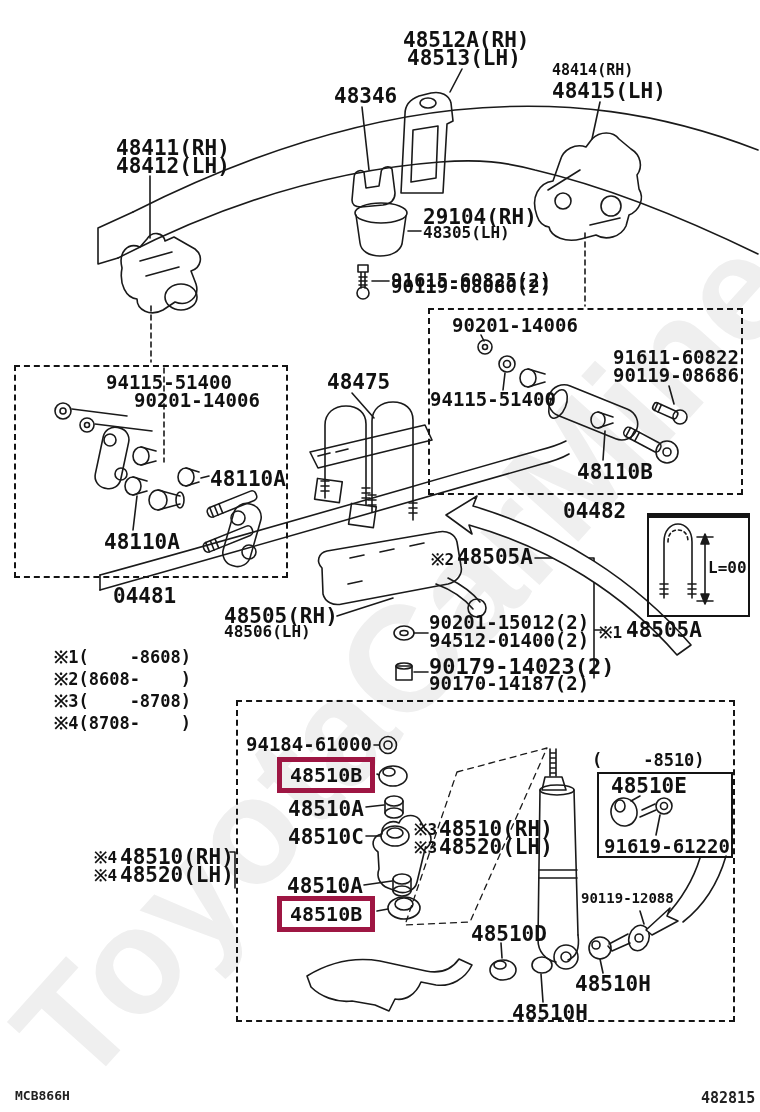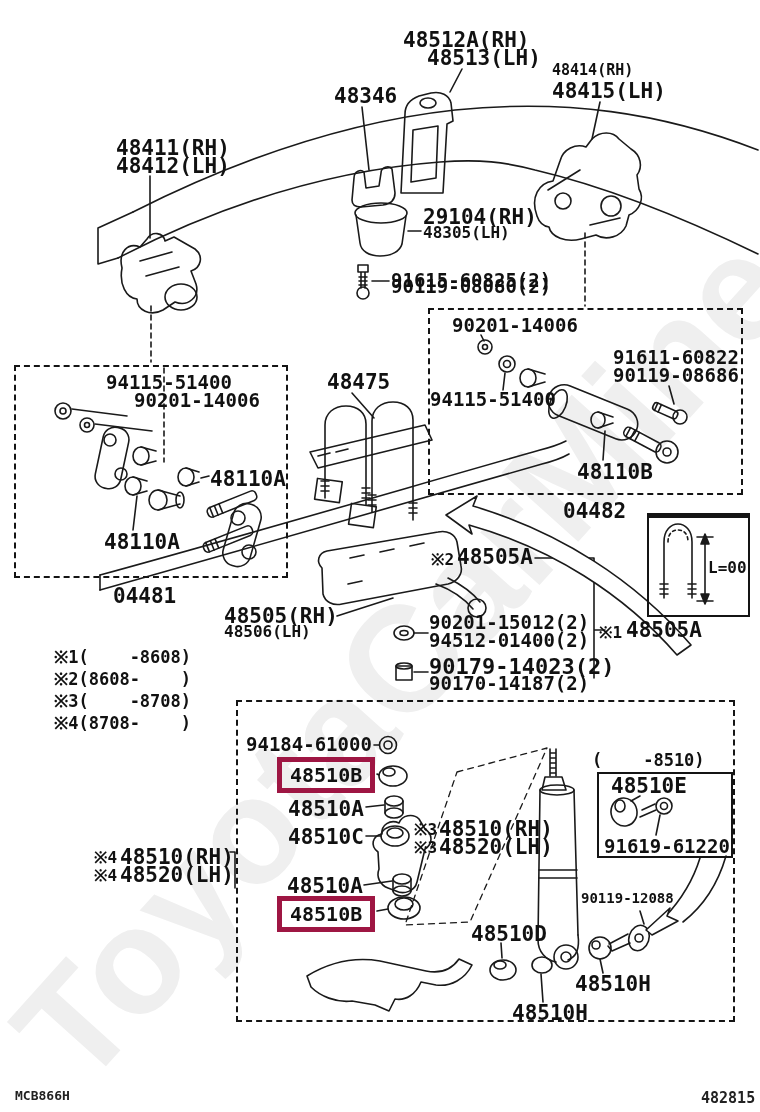--- a/index.html
+++ b/index.html
@@ -218,21 +218,21 @@
   </svg>
 
   <div class="gbox dashed" id="box-04481"></div>
   <div class="gbox dashed" id="box-04482"></div>
   <div class="gbox dashed" id="box-bottom"></div>
   <div class="gbox" id="box-l00"></div>
   <div class="gbox" id="box-48510e"></div>
 
   <div id="labels">
       <span style="left: 403px; top: 30px; font-size: 21px;">48512A(RH)</span>
-      <span style="left: 407px; top: 48px; font-size: 21px; margin-left: 20px;">48513(LH)</span>
+      <span style="left: 407px; top: 48px; font-size: 21px;">48513(LH)</span>
       <span style="left: 552px; top: 63px; font-size: 15px;">48414(RH)</span>
       <span style="left: 552px; top: 81px; font-size: 21px;">48415(LH)</span>
       <span style="left: 334px; top: 86px; font-size: 21px;">48346</span>
       <span style="left: 116px; top: 138px; font-size: 21px;">48411(RH)</span>
       <span style="left: 116px; top: 156px; font-size: 21px;">48412(LH)</span>
       <span style="left: 423px; top: 207px; font-size: 21px;">29104(RH)</span>
       <span style="left: 423px; top: 225px; font-size: 16px;">48305(LH)</span>
       <span style="left: 391px; top: 259px; font-size: 19px; margin-top: 12px;">91615-60825(2)</span>
       <span style="left: 391px; top: 277px; font-size: 19px;">90119-08080(2)</span>
       <span style="left: 106px; top: 373px; font-size: 19px;">94115-51400</span>

